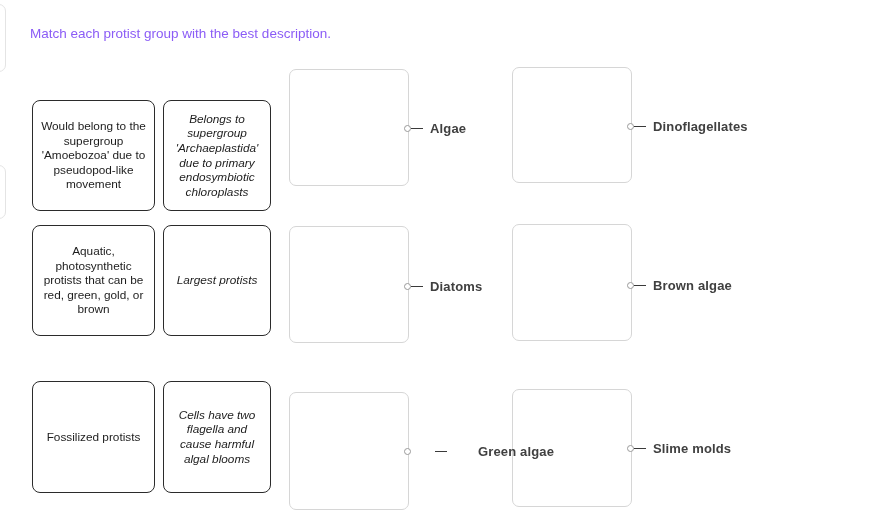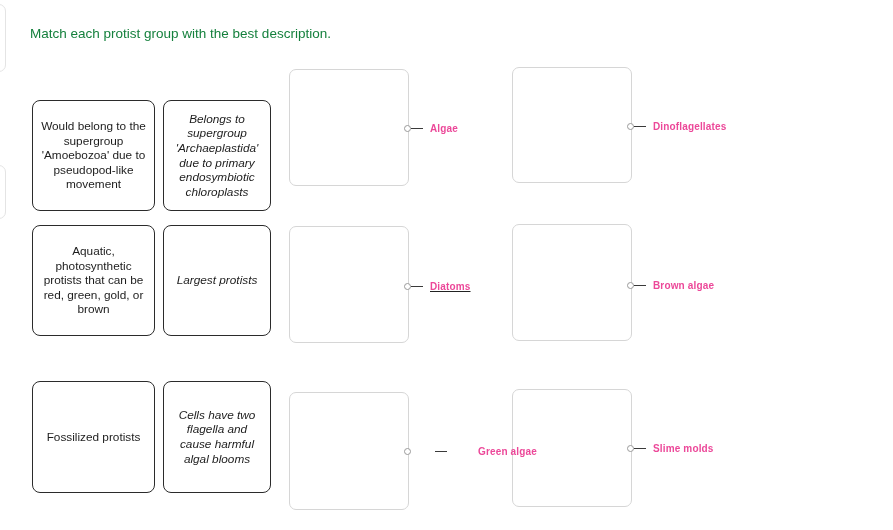--- a/index.html
+++ b/index.html
@@ -17,21 +17,21 @@
     color: #222222;
   }
 
   
   #prompt {
     position: absolute;
     left: 30px;
     top: 25px;
     font-size: 13.5px;
     line-height: 18px;
-    color: #15803d;
+    color: #8b5cf6;
     white-space: nowrap;
   }
 
   
   .edge-ghost {
     position: absolute;
     border: 1px solid #e4e4e4;
     border-radius: 7px;
     background: #ffffff;
     box-sizing: border-box;
@@ -102,33 +102,33 @@
     flex: 0 0 auto;
   }
   .conn-stem {
     width: 12px;
     height: 0;
     border-top: 1.6px solid #3a3a3a;
     flex: 0 0 auto;
   }
   .conn-label {
     margin-left: 7px;
-    font-size: 10px;
+    font-size: 13px;
     font-weight: bold;
-    color: #ec4899;
+    color: #404040;
     white-space: nowrap;
     letter-spacing: 0.15px;
   }
 
   
   .cn-c { left: 404px; }
   .cn-d { left: 627px; }
 
   .cn-y1c { top: 120px; }
-  .cn-y2c { top: 278px; text-decoration: underline; }
+  .cn-y2c { top: 278px; }
   .cn-y3c { top: 443px; gap: 24px; }
 
   .cn-y1d { top: 118px; }
   .cn-y2d { top: 277px; align-items: center; }
   .cn-y3d { top: 440px; justify-content: center; }
 </style>
 </head>
 <body>
 
 <div class="edge-ghost" id="edge-ghost-1"></div>

